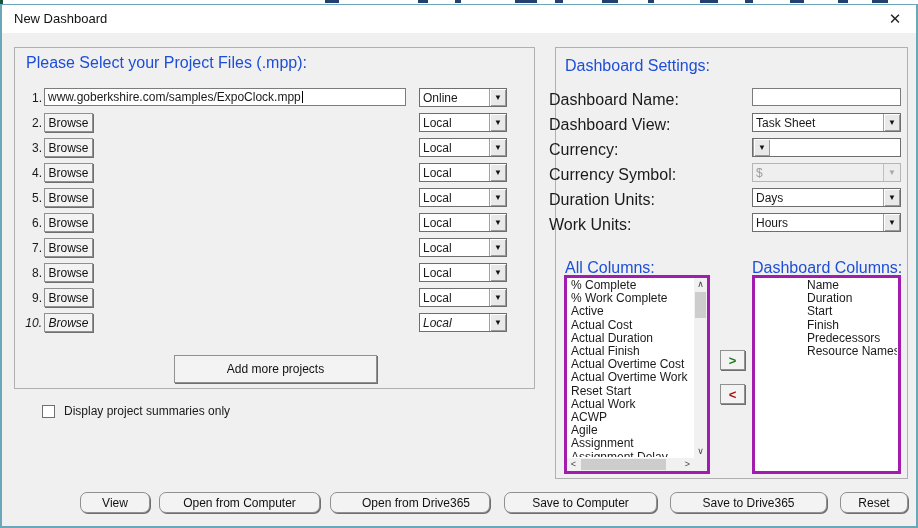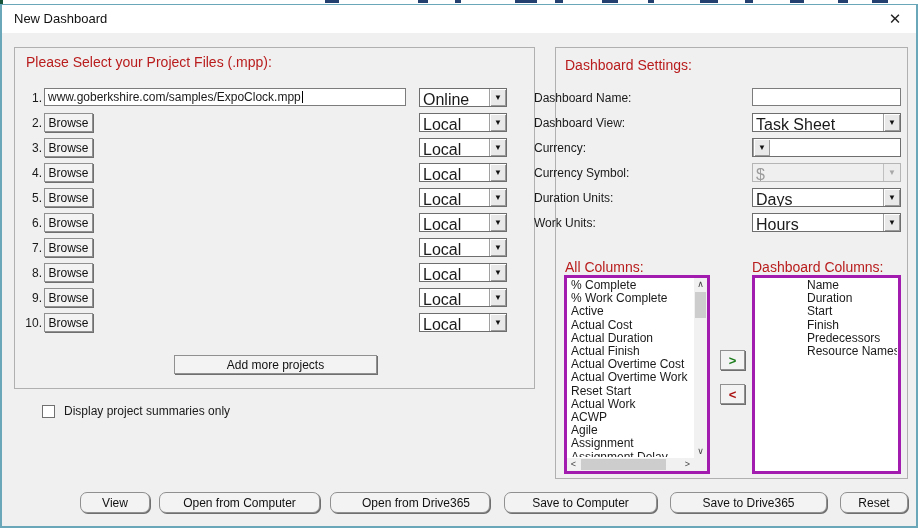--- a/index.html
+++ b/index.html
@@ -22,52 +22,52 @@
   .close-btn { position:absolute; right:10px; top:3px; width:22px; height:22px;
                display:flex; align-items:center; justify-content:center;
                font-size:15px; color:#222; cursor:default; }
 
   .dlg-body { position:relative; flex:1; background:#f0f0f0; }
 
   .groupbox { position:absolute; border:1px solid #b0b0b0; }
   .gb-left  { left:12px;  top:14px; width:521px; height:342px; }
   .gb-right { left:553px; top:14px; width:353px; height:432px; }
 
-  .sec-label { position:absolute; font-size:14px; color:#b91c1c; white-space:nowrap; }
+  .sec-label { position:absolute; font-size:16px; color:#1d4ed8; white-space:nowrap; }
 
   
   .proj-row { position:absolute; left:0; width:540px; height:20px; }
   .row-num { position:absolute; left:22px; top:3px; width:18px; text-align:right; font-size:12px; }
   .url-input { position:absolute; left:42px; top:0; width:362px; height:18px; background:#fff;
                border:1px solid #7c7c7c; font-size:12px; padding:1px 2px 0 3px; white-space:nowrap; overflow:hidden; }
   .caret { display:inline-block; width:1px; height:12px; background:#000; margin-left:1px; vertical-align:-2px; }
   .btn { background:#f3f3f3; border:1px solid #909090; box-shadow:1px 1px 0 #6f6f6f;
          font-size:12px; color:#111; display:flex; align-items:center; justify-content:center; cursor:default; }
   .browse-btn { position:absolute; left:42px; top:0; width:49px; height:19px; }
 
   .combo { position:absolute; height:19px; border:1px solid #6e6e6e; background:#fff; display:flex; }
-  .combo .val { flex:1; font-size:16px; padding:2px 2px 0 3px; white-space:nowrap; overflow:hidden; }
+  .combo .val { flex:1; font-size:12px; padding:2px 2px 0 3px; white-space:nowrap; overflow:hidden; }
   .combo .arrow-btn { flex:0 0 17px; background:#e9e9e9; border-left:1px solid #a0a0a0;
                       box-shadow:inset 1px 1px 0 #ffffff, inset -1px -1px 0 #9a9a9a;
                       display:flex; align-items:center; justify-content:center; }
   .combo .arrow-glyph { font-size:8px; color:#111; line-height:1; }
   .combo.disabled { background:#efefef; border-color:#b5b5b5; }
   .combo.disabled .val { color:#9c9c9c; }
   .combo.disabled .arrow-btn { background:#ececec; border-left-color:#c0c0c0; box-shadow:none; }
   .combo.disabled .arrow-glyph { color:#a8a8a8; }
 
-  .add-btn { position:absolute; left:172px; top:322px; width:203px; height:19px; }
+  .add-btn { position:absolute; left:172px; top:322px; width:203px; height:28px; }
 
   .chk-row { position:absolute; left:40px; top:371px; height:14px; display:flex; align-items:center; }
   .checkbox { width:13px; height:13px; background:#fff; border:1px solid #707070; }
   .chk-label { font-size:12px; margin-left:9px; white-space:nowrap; }
 
   
   .set-row { position:absolute; left:0; width:918px; height:19px; }
-  .set-label { position:absolute; left:532px; top:3px; font-size:12px; white-space:nowrap; }
+  .set-label { position:absolute; left:547px; top:3px; font-size:16px; white-space:nowrap; }
   .set-input { position:absolute; left:750px; top:0; width:149px; height:18px; background:#fff;
                border:1px solid #7c7c7c; font-family:"Liberation Sans",sans-serif; font-size:12px; padding:0 3px; }
   .set-combo { left:750px; width:149px; }
 
   
   .listbox { position:absolute; background:#fff; border:3px solid #a21caf; }
   .lb-all  { left:562px; top:242px; width:146px; height:199px; }
   .lb-dash { left:750px; top:242px; width:149px; height:199px; }
   .lb-items { position:absolute; overflow:hidden; }
   .lb-all .lb-items  { left:1px; top:1px; right:14px; bottom:14px; }
@@ -216,21 +216,21 @@
           <div class="proj-row" style="top: 255px;">
             <div class="row-num">9.</div>
             <div class="btn browse-btn">Browse</div>
             <div class="combo" style="left: 417px; top: 0px; width: 88px;">
               <span class="val">Local</span>
               <span class="arrow-btn">
                 <span class="arrow-glyph">▼</span>
               </span>
             </div>
           </div>
-          <div class="proj-row" style="top: 280px;">
+          <div class="proj-row" style="top: 280px; font-style: italic;">
             <div class="row-num">10.</div>
             <div class="btn browse-btn">Browse</div>
             <div class="combo" style="left: 417px; top: 0px; width: 88px;">
               <span class="val">Local</span>
               <span class="arrow-btn">
                 <span class="arrow-glyph">▼</span>
               </span>
             </div>
           </div>
         </div>

